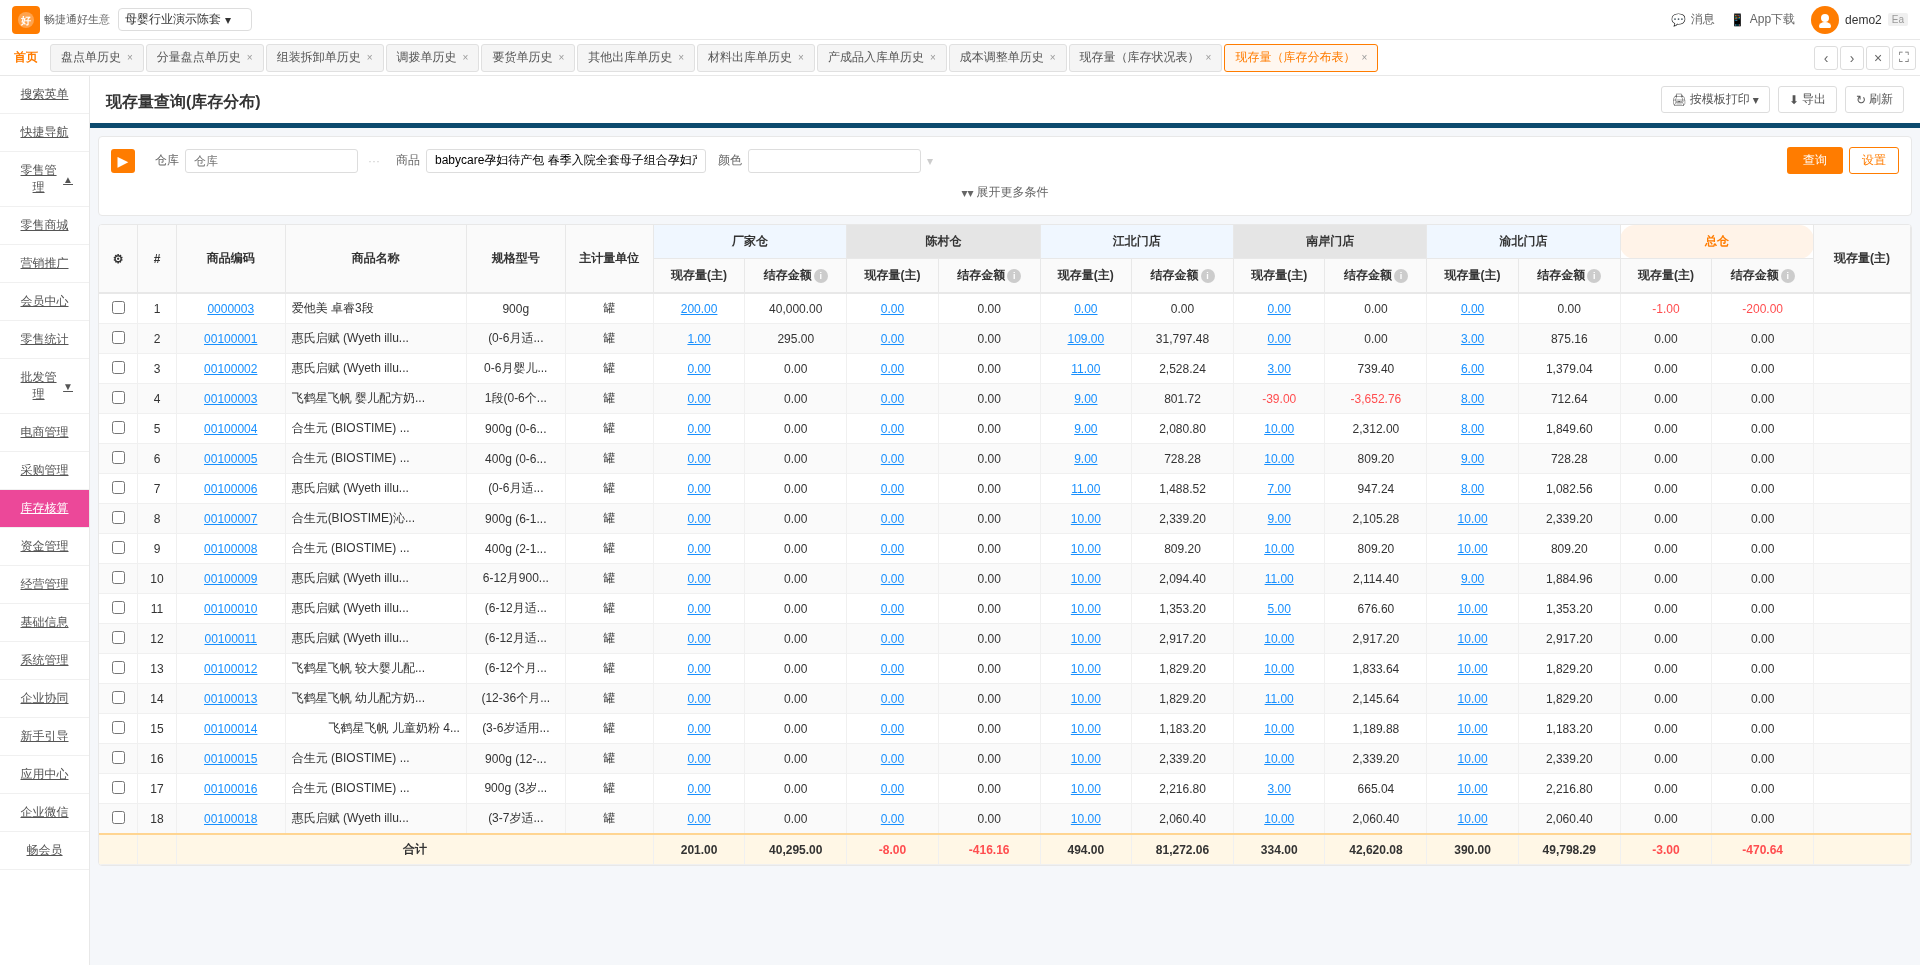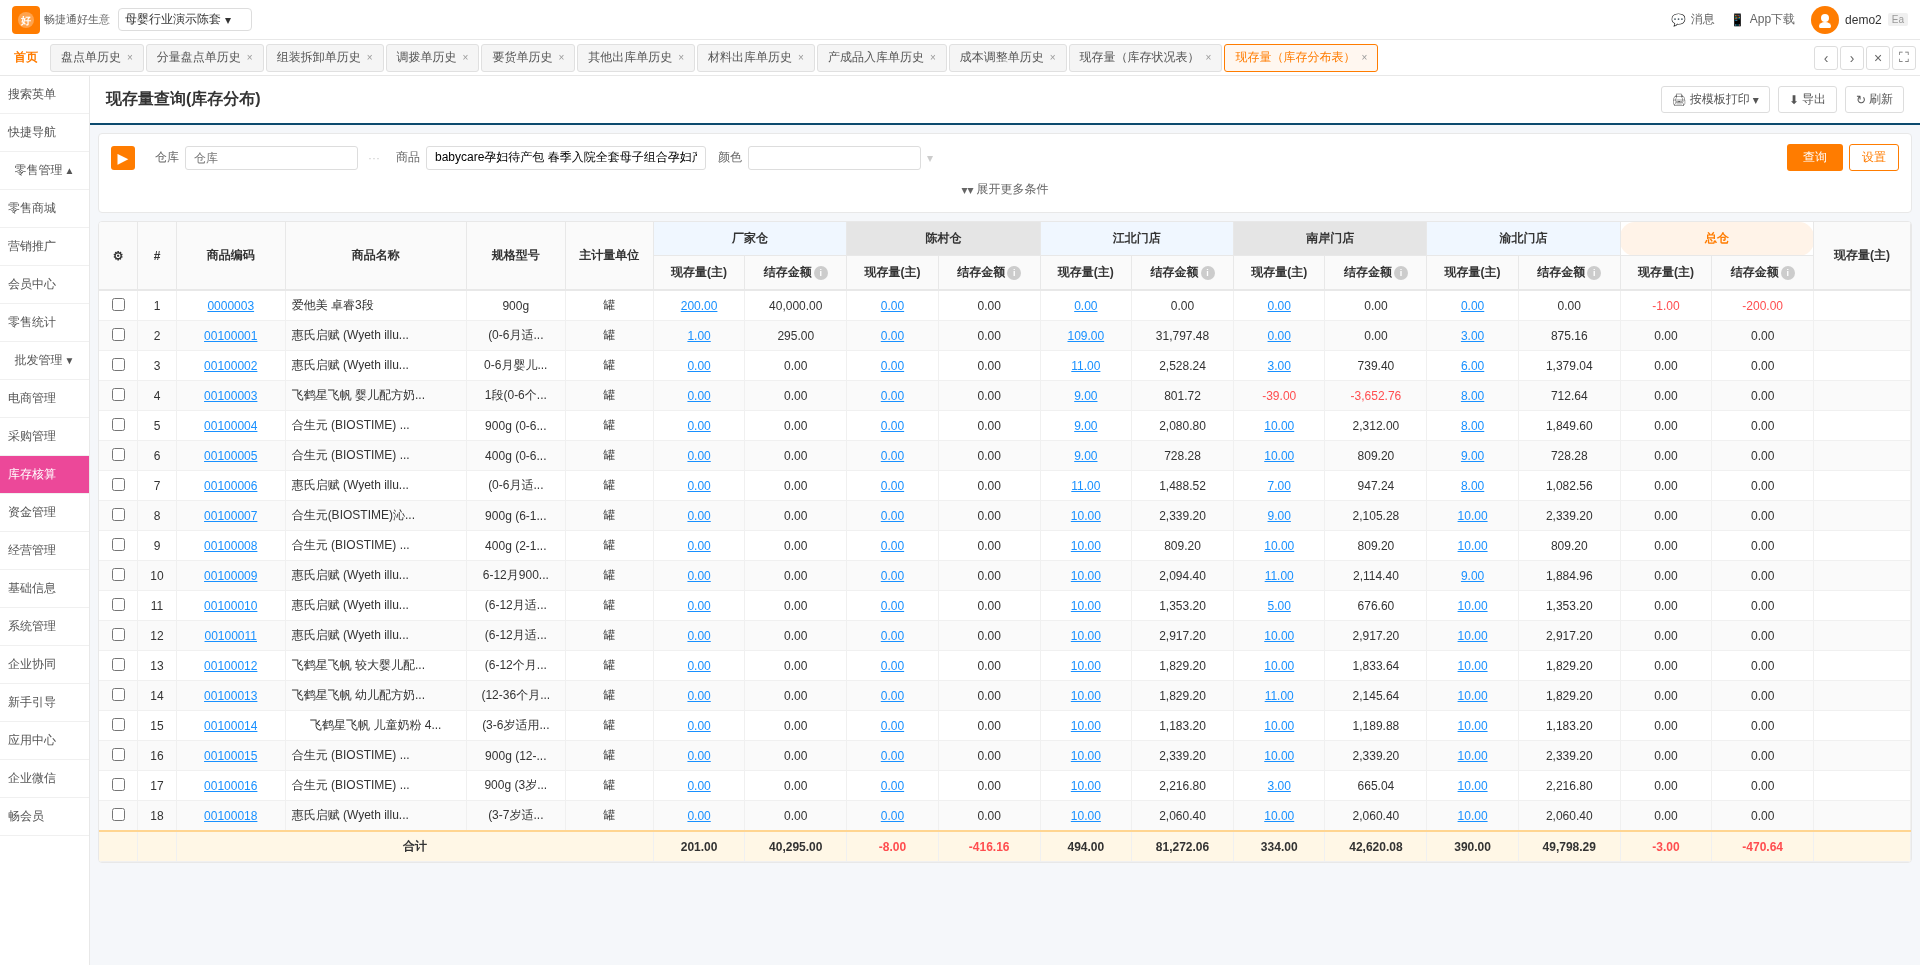--- a/index.html
+++ b/index.html
@@ -26,30 +26,30 @@
     .tab-close { font-size: 10px; color: #999; margin-left: 2px; }
     .tab-nav { display: flex; align-items: center; gap: 2px; margin-left: auto; }
     .tab-nav-btn { width: 24px; height: 24px; display: flex; align-items: center; justify-content: center; border: 1px solid #ddd; border-radius: 3px; cursor: pointer; color: #666; font-size: 14px; background: #fff; }
     .tab-home { padding: 0 10px; height: 28px; display: flex; align-items: center; font-size: 12px; color: #ff7c00; cursor: pointer; font-weight: bold; }
 
     
     .main-layout { display: flex; height: calc(100vh - 76px); }
     
     
     .sidebar { width: 90px; background: #fff; border-right: 1px solid #e8e8e8; display: flex; flex-direction: column; overflow-y: auto; flex-shrink: 0; }
-    .sidebar-item { padding: 10px 8px; cursor: pointer; font-size: 12px; color: #555; border-bottom: 1px solid #f0f0f0; }
+    .sidebar-item { padding: 10px 16px; text-align: center; cursor: pointer; font-size: 12px; color: #555; border-bottom: 1px solid #f0f0f0; text-decoration: underline; }
     .sidebar-item.active { color: #fff; background: #ec4899; }
     .sidebar-item.has-arrow { display: flex; align-items: center; justify-content: center; gap: 2px; }
     .sidebar-arrow { font-size: 10px; }
     
     
     .content-area { flex: 1; overflow: auto; background: #f5f7fa; }
     
     
-    .page-header { background: #fff; padding: 10px 16px; display: flex; align-items: center; justify-content: space-between; border-bottom: 2px solid #0c4a6e; }
+    .page-header { background: #fff; padding: 10px 16px; display: flex; align-items: flex-end; justify-content: space-between; border-bottom: 5px solid #0c4a6e; }
     .page-title { font-size: 16px; font-weight: bold; color: #333; }
     .page-actions { display: flex; align-items: center; gap: 8px; }
     .btn-action { display: flex; align-items: center; gap: 3px; padding: 4px 10px; border-radius: 3px; border: 1px solid #ddd; background: #fff; font-size: 12px; color: #555; cursor: pointer; }
     
     
     .filter-area { background: #fff; margin: 8px; padding: 10px 12px; border-radius: 4px; border: 1px solid #e8e8e8; }
     .filter-row { display: flex; align-items: center; gap: 12px; flex-wrap: wrap; }
     .filter-item { display: flex; align-items: center; gap: 6px; }
     .filter-label { color: #666; white-space: nowrap; font-size: 12px; }
     .filter-input { border: 1px solid #ddd; border-radius: 3px; padding: 4px 8px; font-size: 12px; min-width: 80px; }
@@ -578,21 +578,21 @@
     <td><span class="val-link">10.00</span></td>
     <td>1,829.20</td>
     <td class="">0.00</td>
     <td class="">0.00</td>
     <td></td>
   </tr>
             <tr>
     <td class="sticky-left"><input type="checkbox" style=""></td>
     <td>15</td>
     <td><span class="val-link">00100014</span></td>
-    <td style="text-align:center;">飞鹤星飞帆 儿童奶粉 4...</td>
+    <td style="text-align:right;">飞鹤星飞帆 儿童奶粉 4...</td>
     <td>(3-6岁适用...</td>
     <td>罐</td>
     <td><span class="val-link">0.00</span></td>
     <td>0.00</td>
     <td><span class="val-link">0.00</span></td>
     <td>0.00</td>
     <td><span class="val-link">10.00</span></td>
     <td>1,183.20</td>
     <td><span class="val-link">10.00</span></td>
     <td class="">1,189.88</td>

